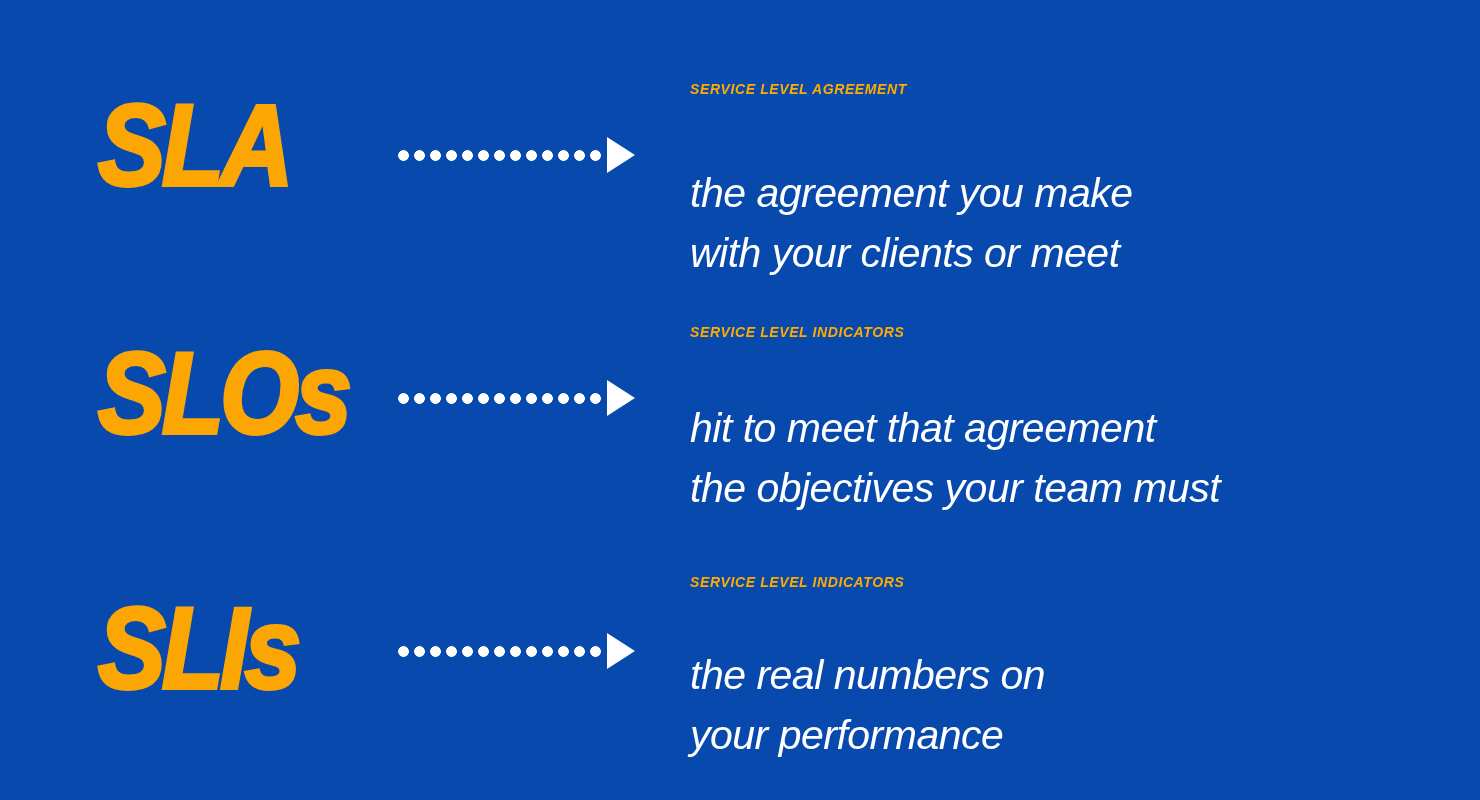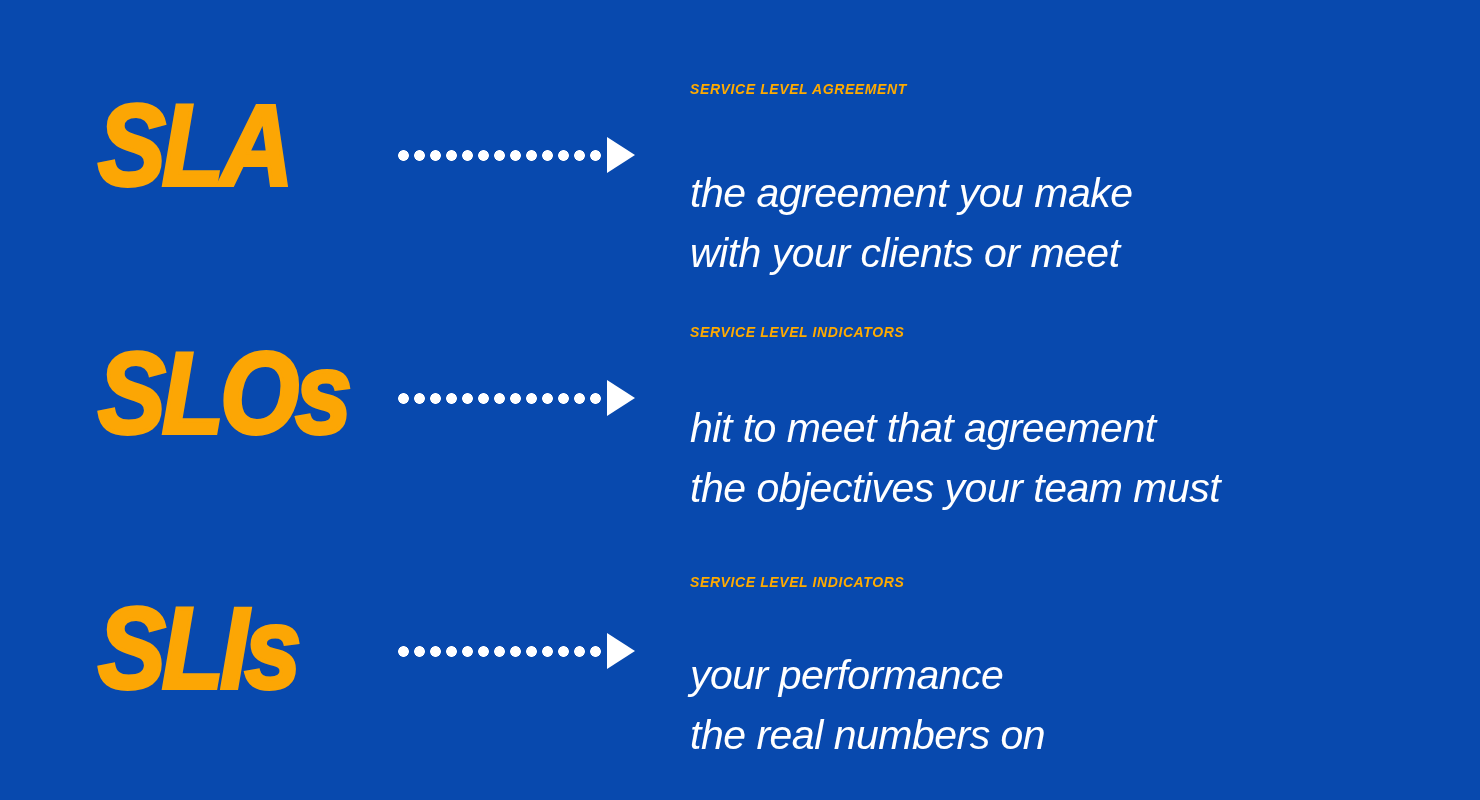--- a/index.html
+++ b/index.html
@@ -120,17 +120,17 @@
     <div>the objectives your team must</div>
   </div>
 
   <div class="acronym acronym-slis">SLIs</div>
   <div class="arrow arrow-3">
     <div class="dots"></div>
     <div class="tri"></div>
   </div>
   <div class="heading heading-3">SERVICE LEVEL INDICATORS</div>
   <div class="desc desc-3">
+    <div>the real numbers on</div>
     <div>your performance</div>
-    <div>the real numbers on</div>
   </div>
 
 </div>
 
 </body></html>

